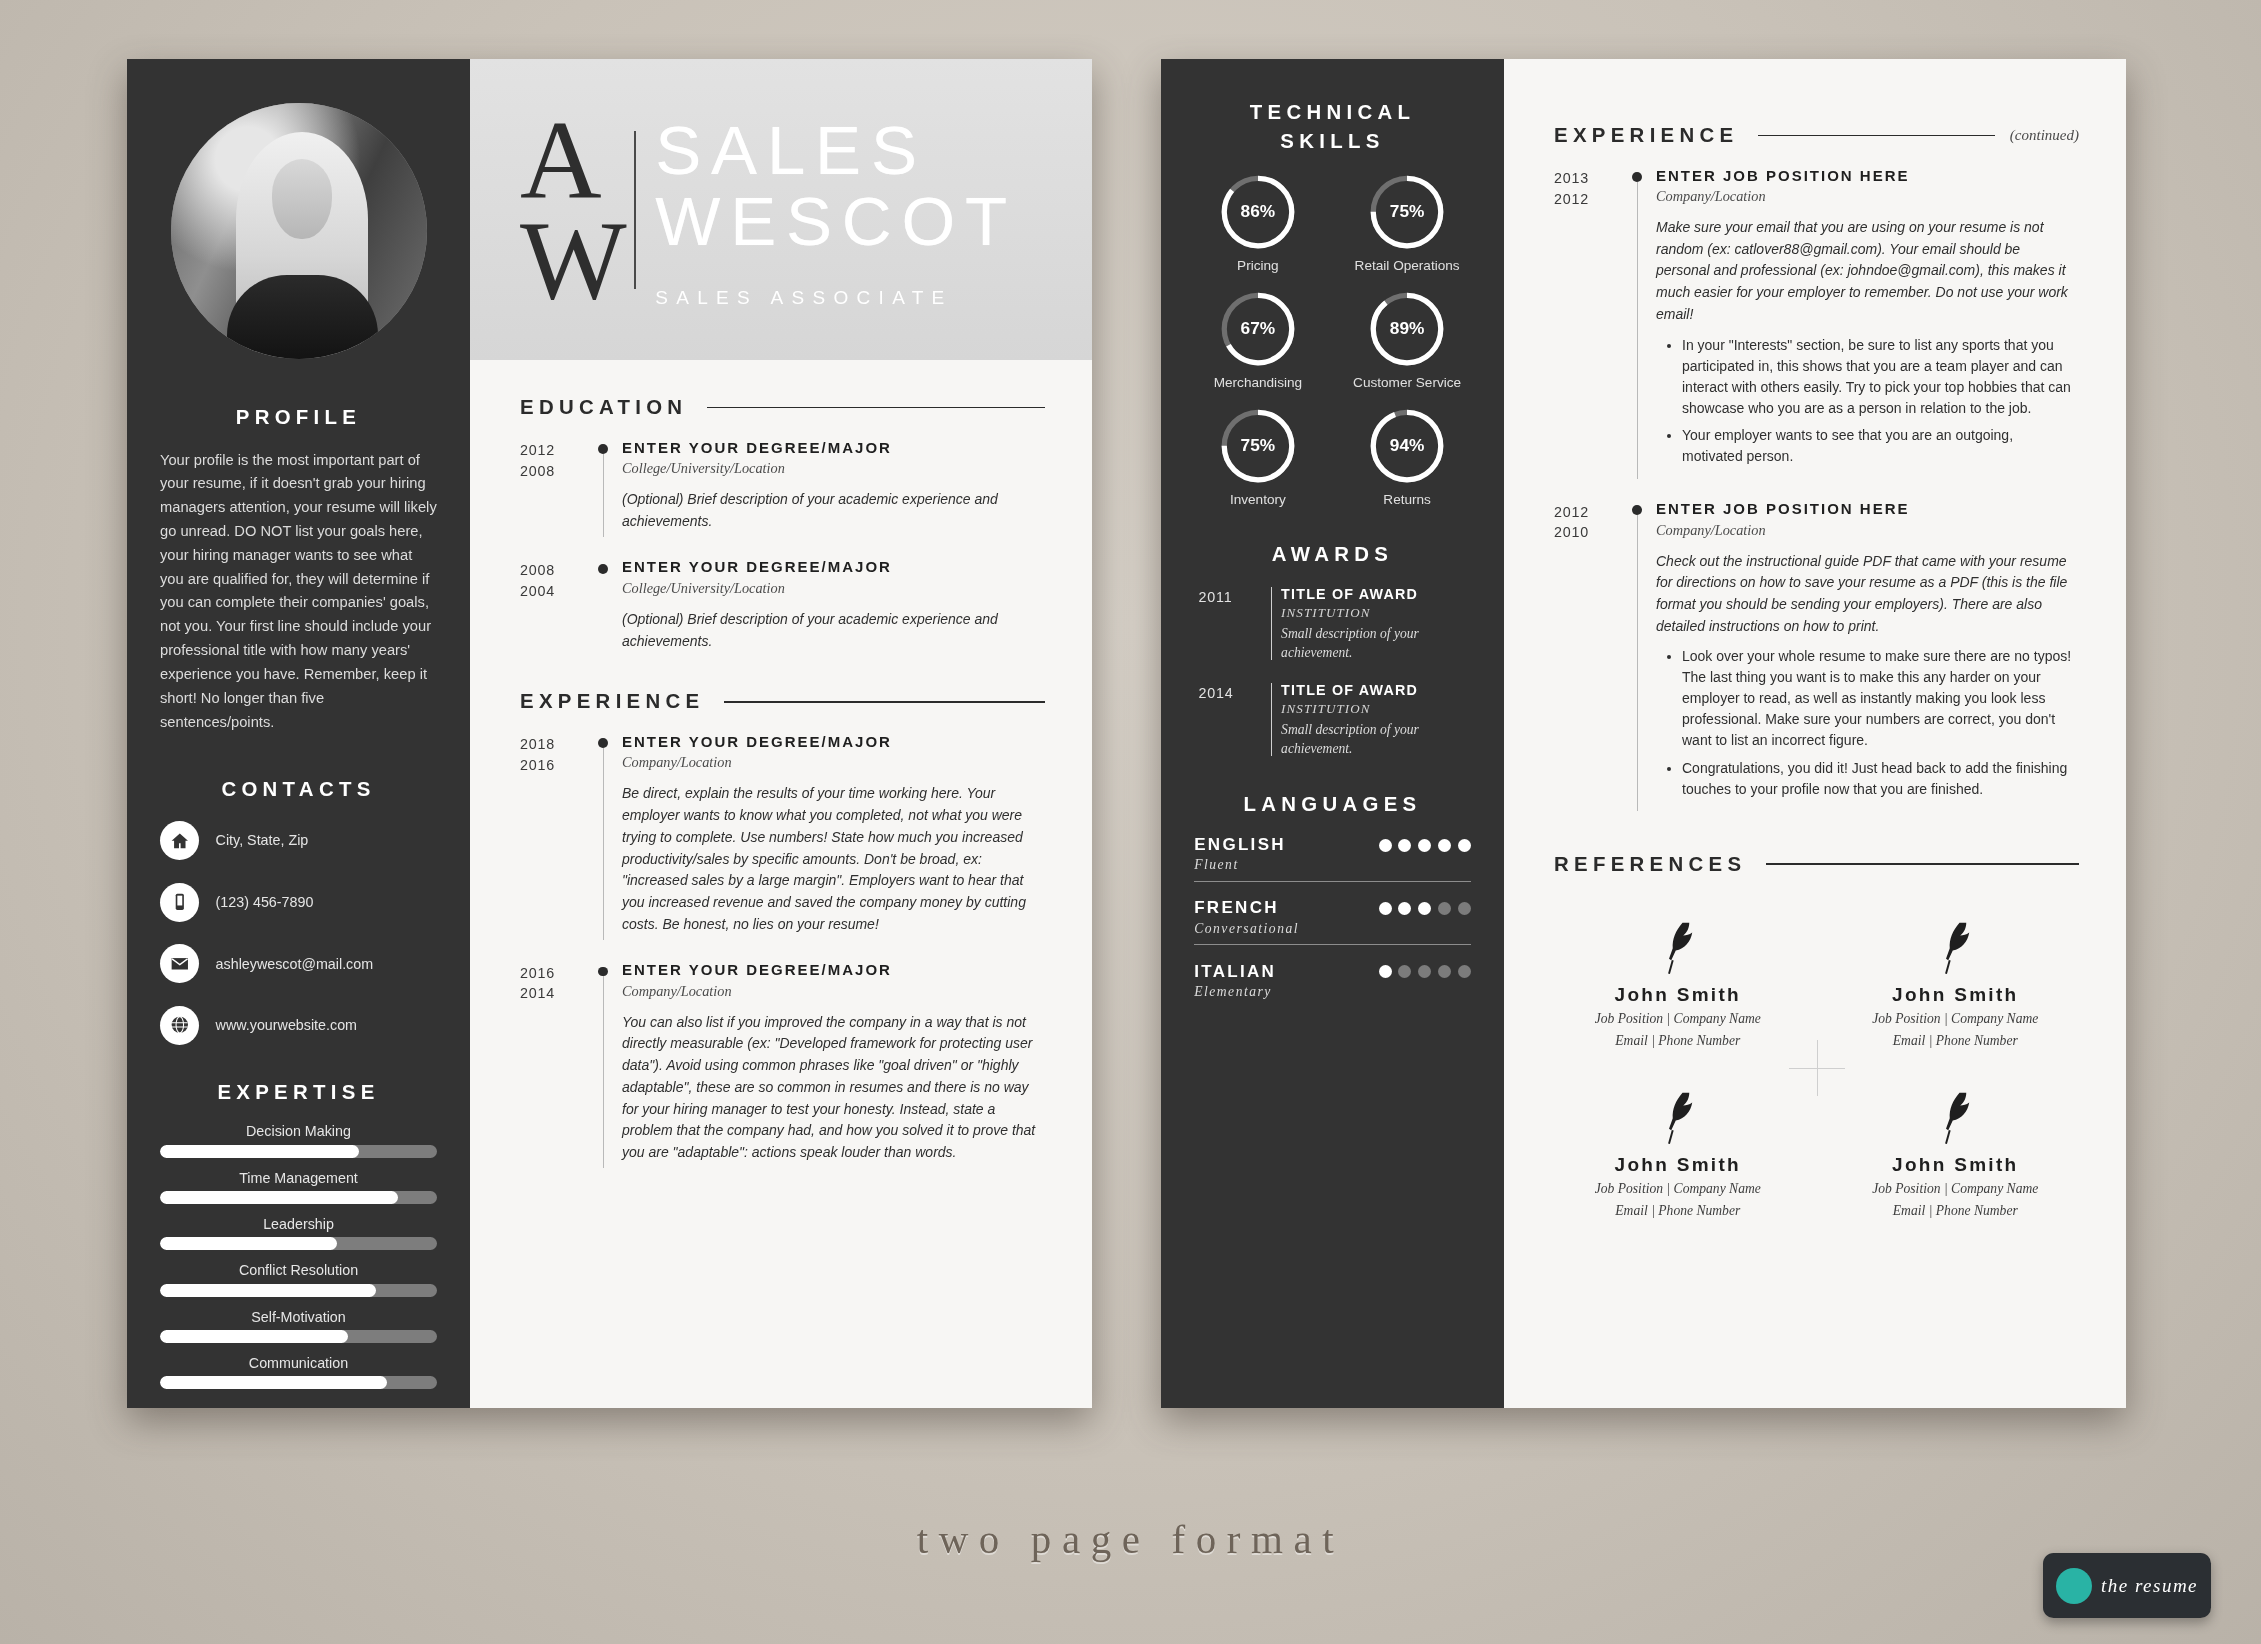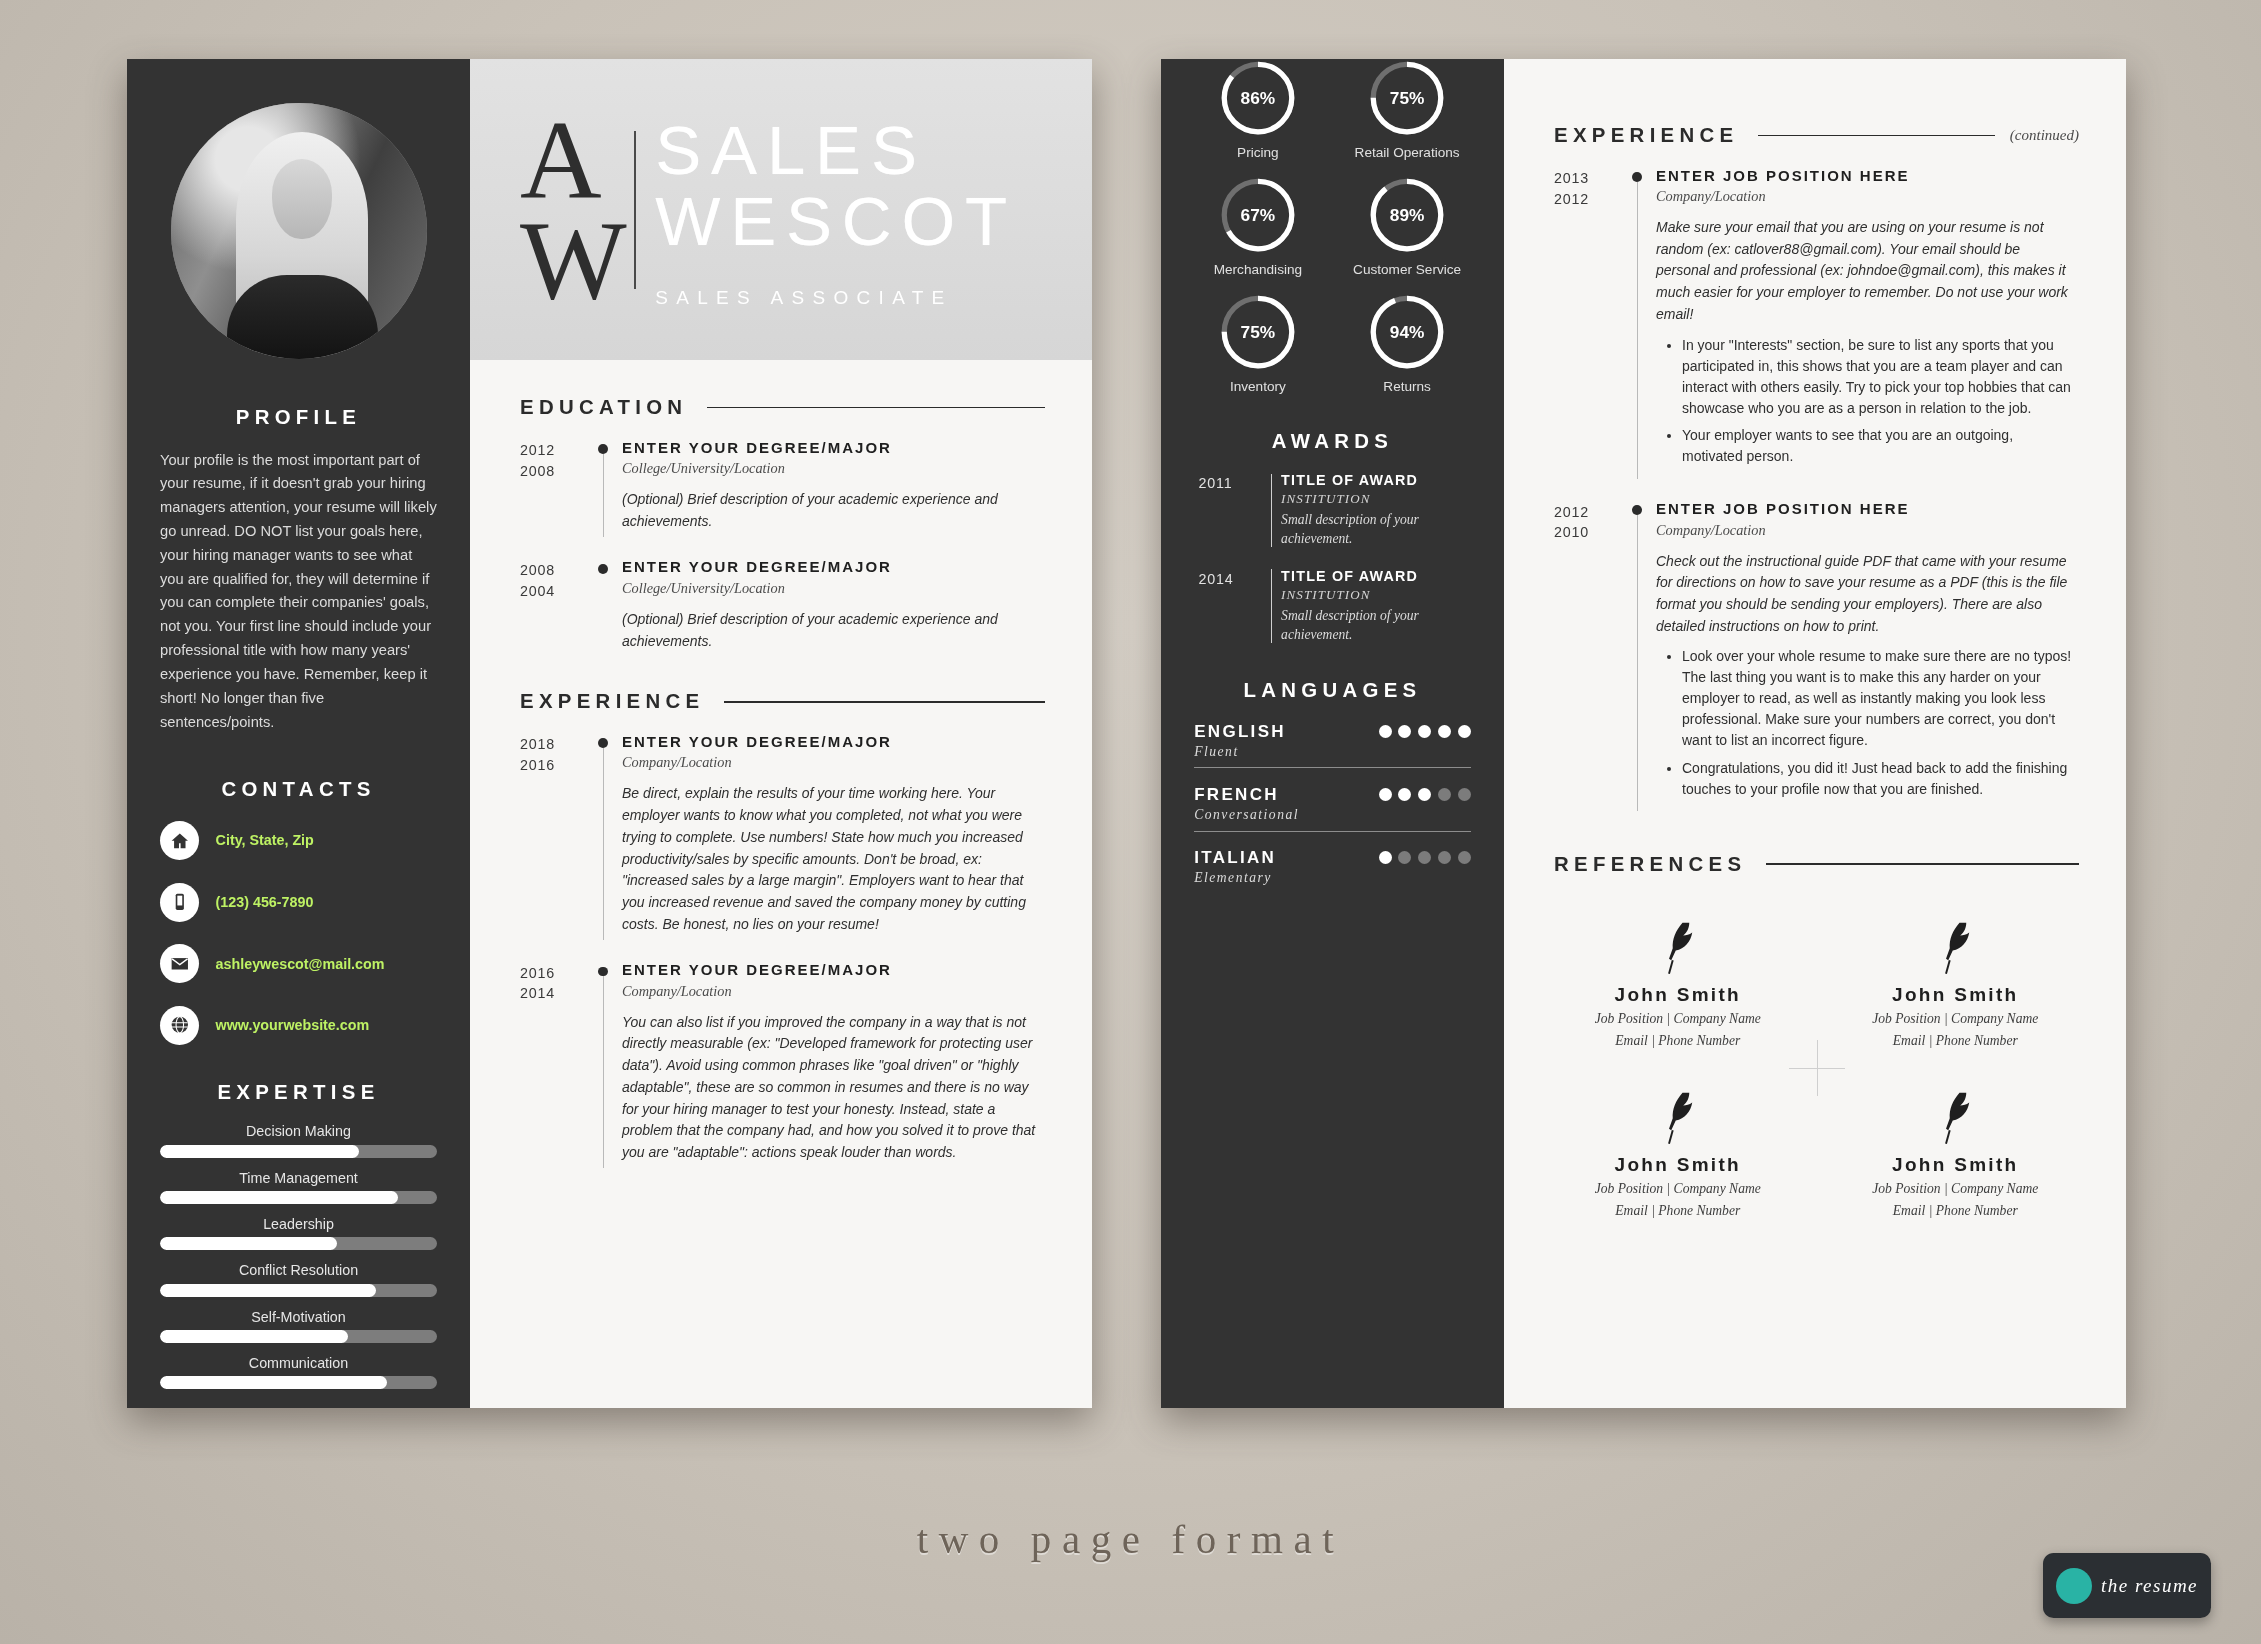--- a/index.html
+++ b/index.html
@@ -96,21 +96,21 @@
     margin-bottom: 22.6px;
   }
   .c-icon {
     width: 39px; height: 39px; border-radius: 50%;
     background: #ffffff; color: #333;
     display: flex; align-items: center; justify-content: center;
     flex: 0 0 39px;
     margin-right: 16.6px;
   }
   .c-icon svg { width: 19.6px; height: 19.6px; fill: #333; }
-  .contact-text { font-size: 14.3px; color: #bef264; font-weight: bold; }
+  .contact-text { font-size: 14.3px; color: #e5e5e5; }
 
   .p1-expertise { margin-top: 36px; }
   .skill-item { margin-bottom: 12px; }
   .skill-label {
     font-size: 14.3px; color: #e6e6e6;
     text-align: center; margin-bottom: 5.3px;
   }
   .skill-bar {
     height: 13px; background: #7d7d7d; border-radius: 6.8px;
     position: relative; overflow: hidden;
@@ -500,20 +500,24 @@
       </div>
 
     </div>
   </div>
 </div>
 
 <div class="page" id="page2">
 
   <div class="dark-col">
 
+    <div class="block" style="padding-top:42px">
+      <div class="sec-head" style="margin-bottom:6px">TECHNICAL</div>
+      <div class="sec-head">SKILLS</div>
+    </div>
 
     <div class="rings">
       <div class="ring-cell">
         <div class="ring">
           <svg width="78" height="78" viewBox="0 0 104 104">
               <circle cx="52" cy="52" r="45" fill="none" stroke="#6f6f6f" stroke-width="7"></circle>
               <circle cx="52" cy="52" r="45" fill="none" stroke="#ffffff" stroke-width="7" stroke-dasharray="243 283"></circle>
             </svg>
           <span class="pct">86%</span>
         </div>

